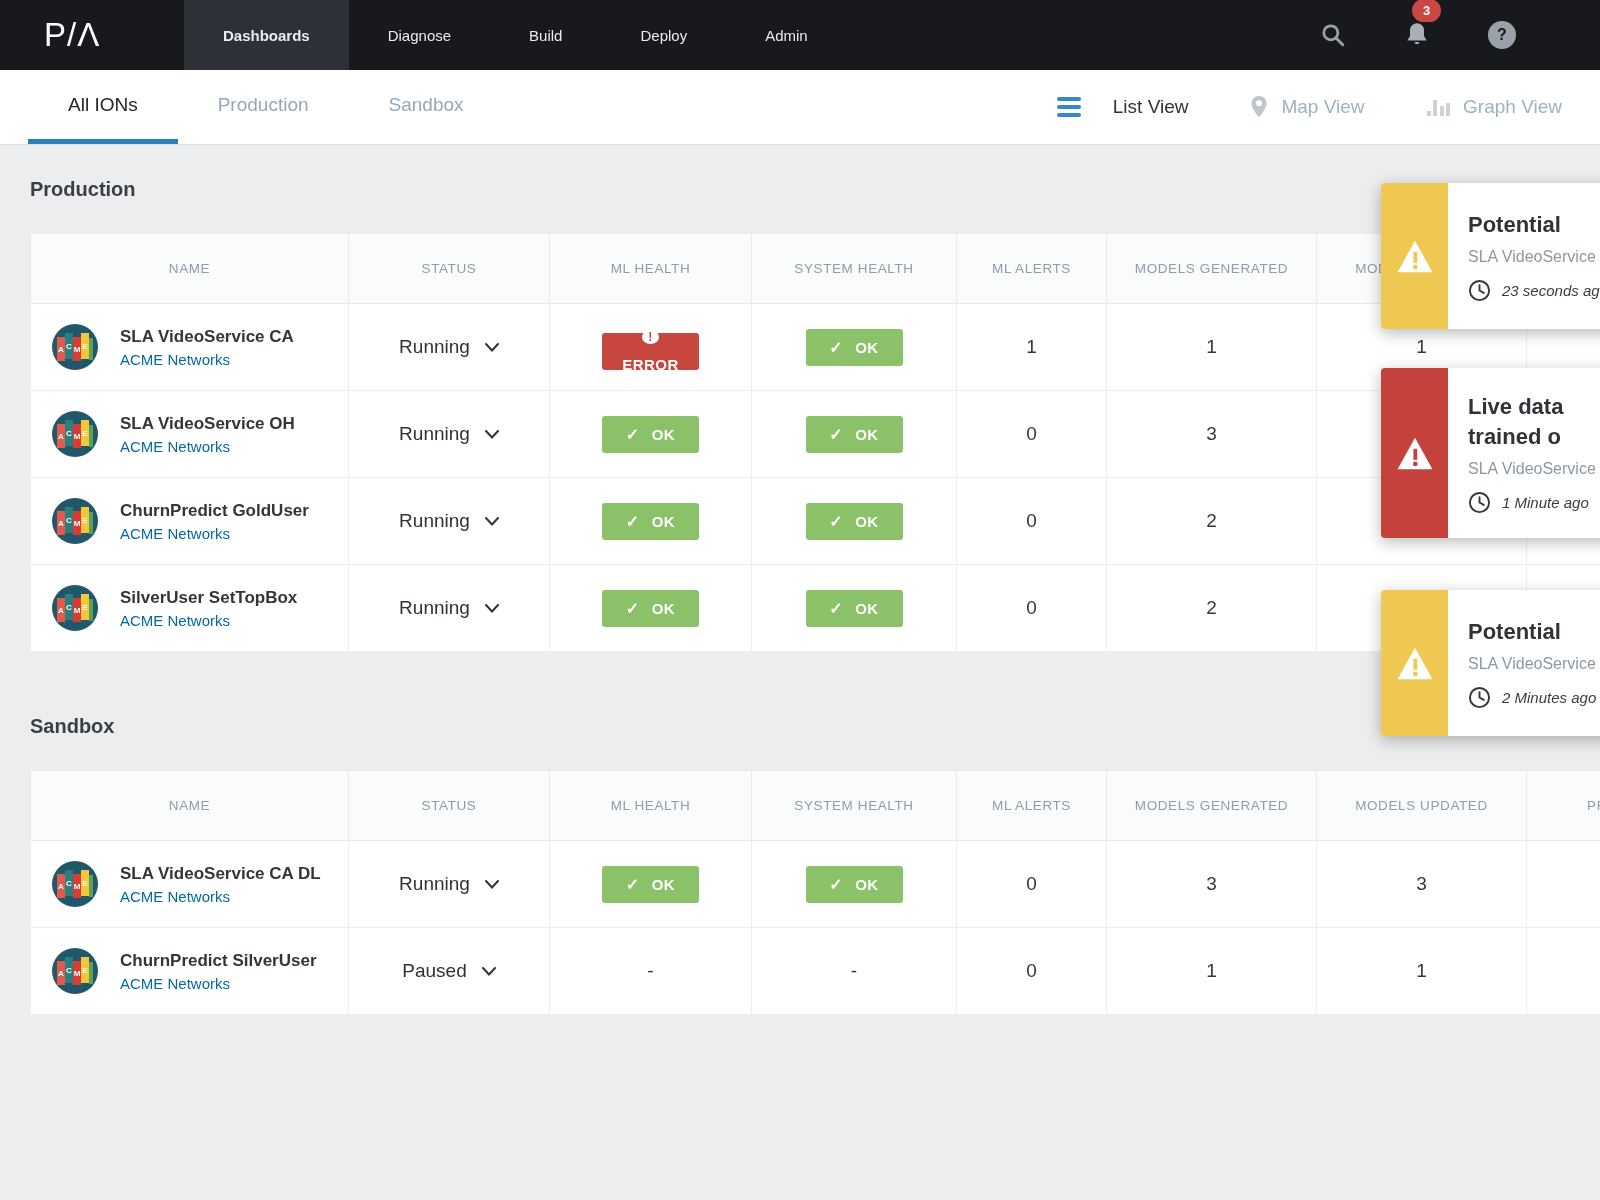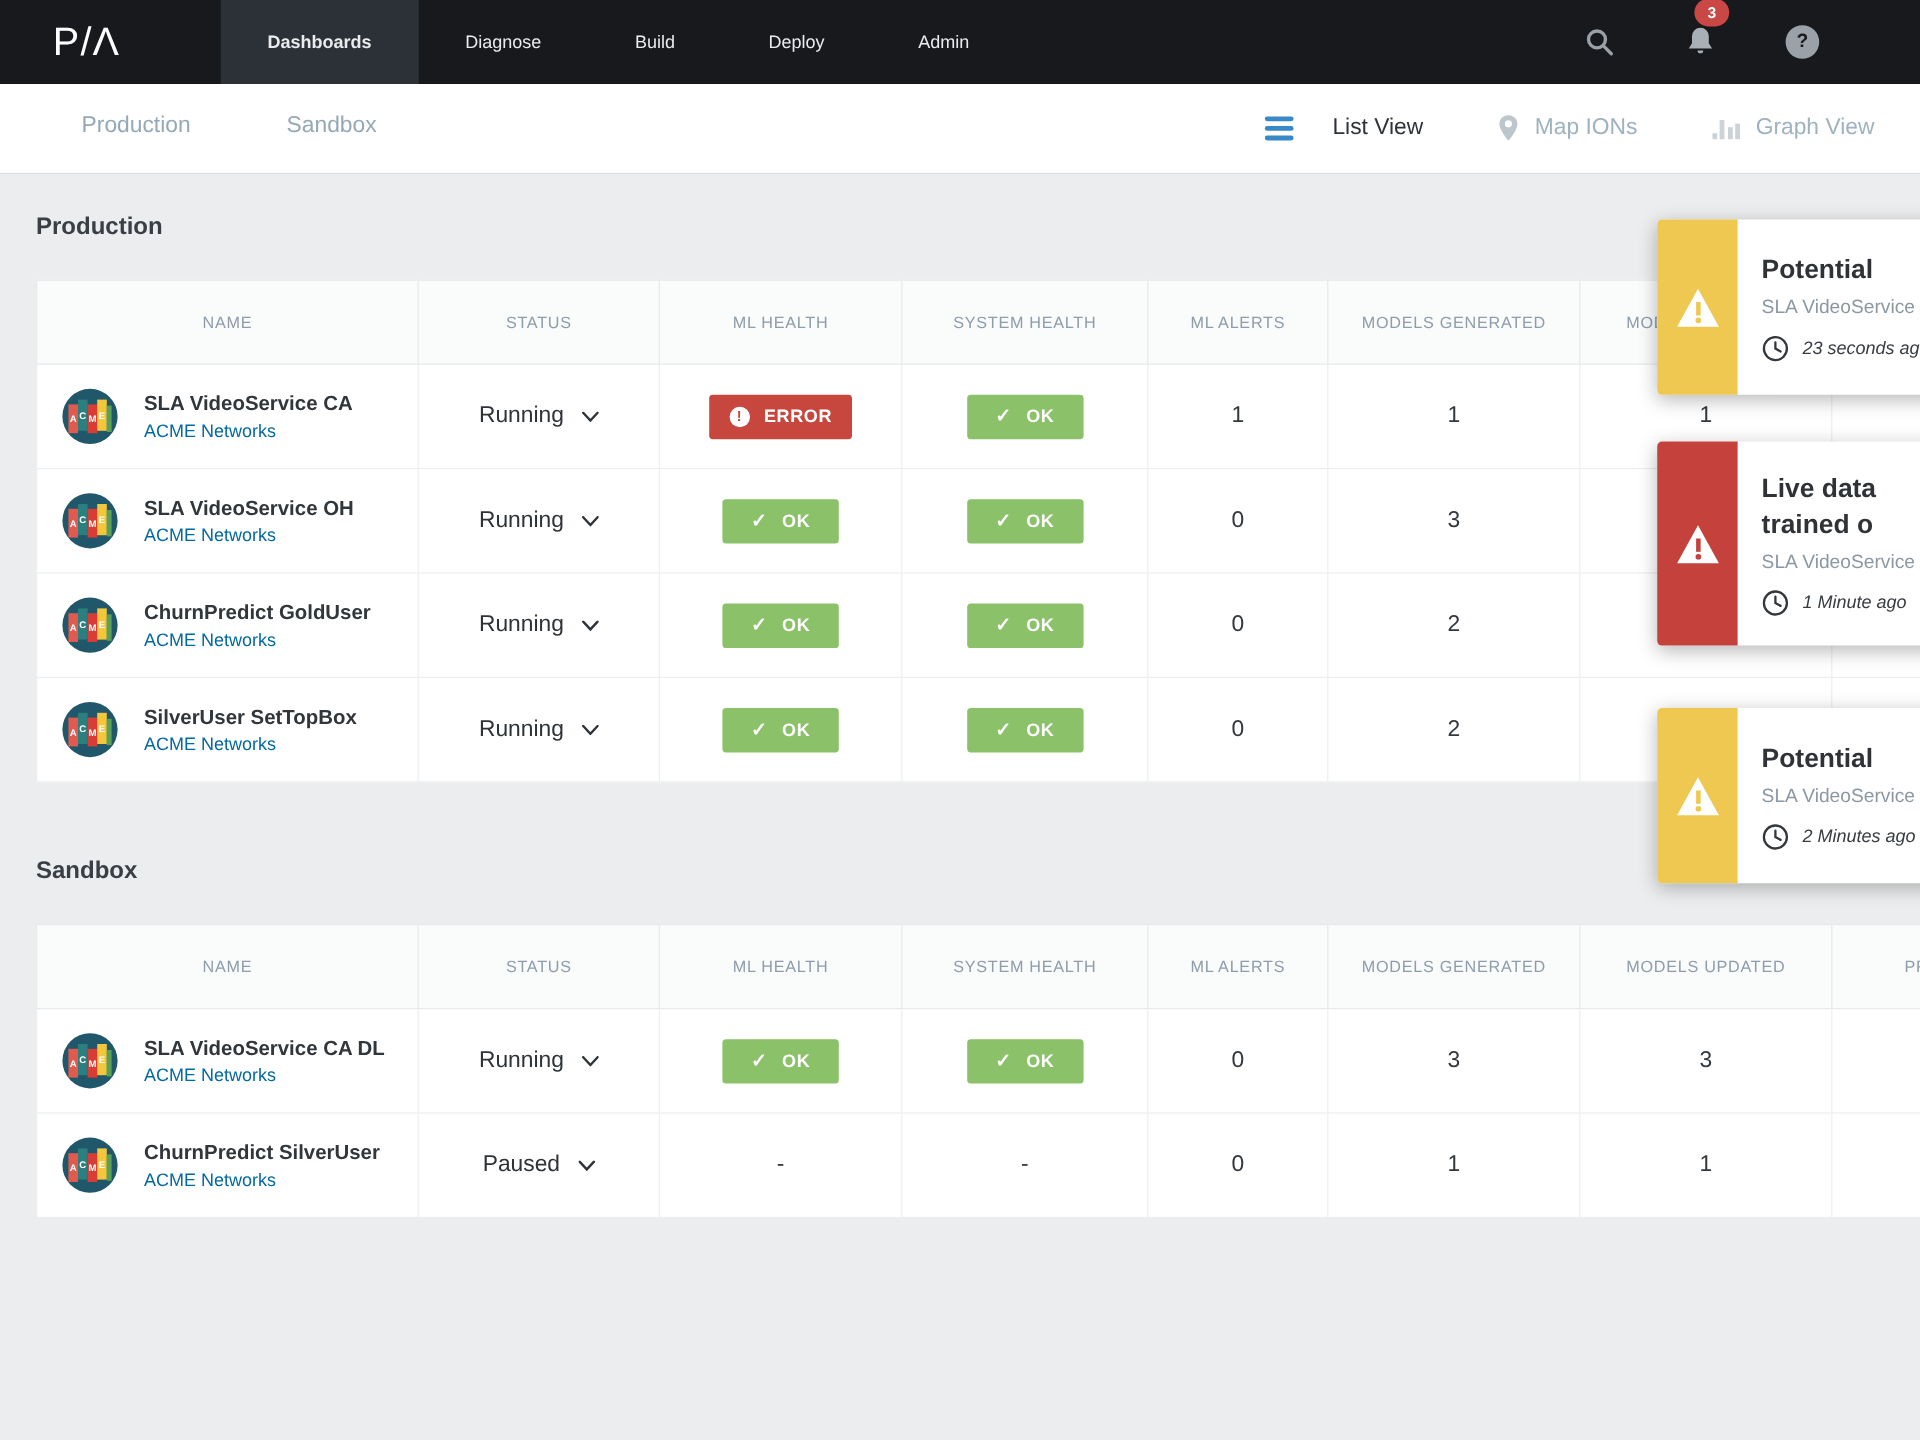--- a/index.html
+++ b/index.html
@@ -66,21 +66,21 @@
   .seg-e { background:#f3c73b; height:26px; transform:translateY(-1px); }
   .seg-sliver { background:#58a157; width:4px; height:22px; transform:translateY(2px); }
 
   .status-cell { display:flex; align-items:center; justify-content:center; gap:15px;
     font-size:19px; color:#2e3338; cursor:pointer; }
 
   .badge { display:inline-flex; align-items:center; justify-content:center; gap:12px;
     min-width:97px; height:37px; padding:0 17px; border-radius:3px; color:#ffffff;
     font-size:15px; font-weight:700; letter-spacing:0.5px; }
   .badge.ok { background:#8bc169; }
-  .badge.error { background:#c7473f; }
+  .badge.error { background:#c7473f;flex-direction:column; }
   .check-icon::before { content:"✓"; font-size:16px; font-weight:700; }
   .excl-icon { width:17px; height:17px; border-radius:50%; background:#ffffff; color:#c7473f;
     display:flex; align-items:center; justify-content:center; font-size:12px; font-weight:800; }
   .excl-icon::before { content:"!"; }
 
   
   .toast { position:absolute; left:1381px; width:492px; background:#ffffff; border-radius:4px;
     box-shadow:0 4px 16px rgba(0,0,0,0.28); display:flex; z-index:20; cursor:pointer; }
   .toast-0 { top:183px; height:146px; }
   .toast-1 { top:368px; height:170px; }
@@ -121,37 +121,38 @@
       </svg>
       <div class="badge-count">3</div>
     </div>
     <div class="nav-icon">
       <div class="help-circle"></div>
     </div>
   </div>
 </div>
 
 <div class="subnav">
+  <div class="sub-tab active">All IONs</div>
   <div class="sub-tab">Production</div>
   <div class="sub-tab">Sandbox</div>
   <div class="views">
     <div class="view active">
       <span class="hamburger">
           <span></span>
           <span></span>
           <span></span>
         </span>
       <span>List View</span>
     </div>
     <div class="view">
       <svg width="18" height="24" viewBox="0 0 18 24" fill="#bdc6cd">
         <path d="M9 1 C4.6 1 1.5 4.2 1.5 8.4 c0 5.4 7.5 14 7.5 14 s7.5-8.6 7.5-14 C16.5 4.2 13.4 1 9 1 z"></path>
         <circle cx="9" cy="8.2" r="3" fill="#ffffff"></circle>
       </svg>
-      <span>Map IONs</span>
+      <span>Map View</span>
     </div>
     <div class="view">
       <span class="gbars">
           <span></span>
           <span></span>
           <span></span>
           <span></span>
         </span>
       <span>Graph View</span>
     </div>

